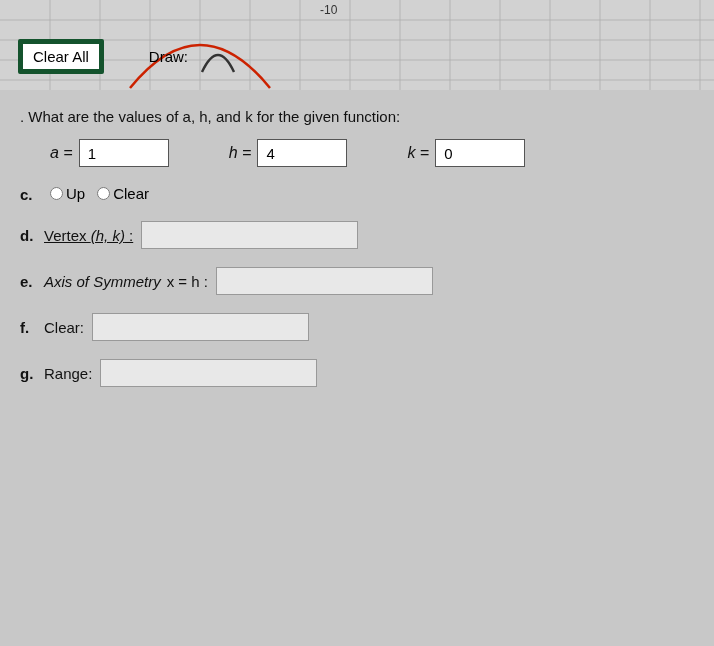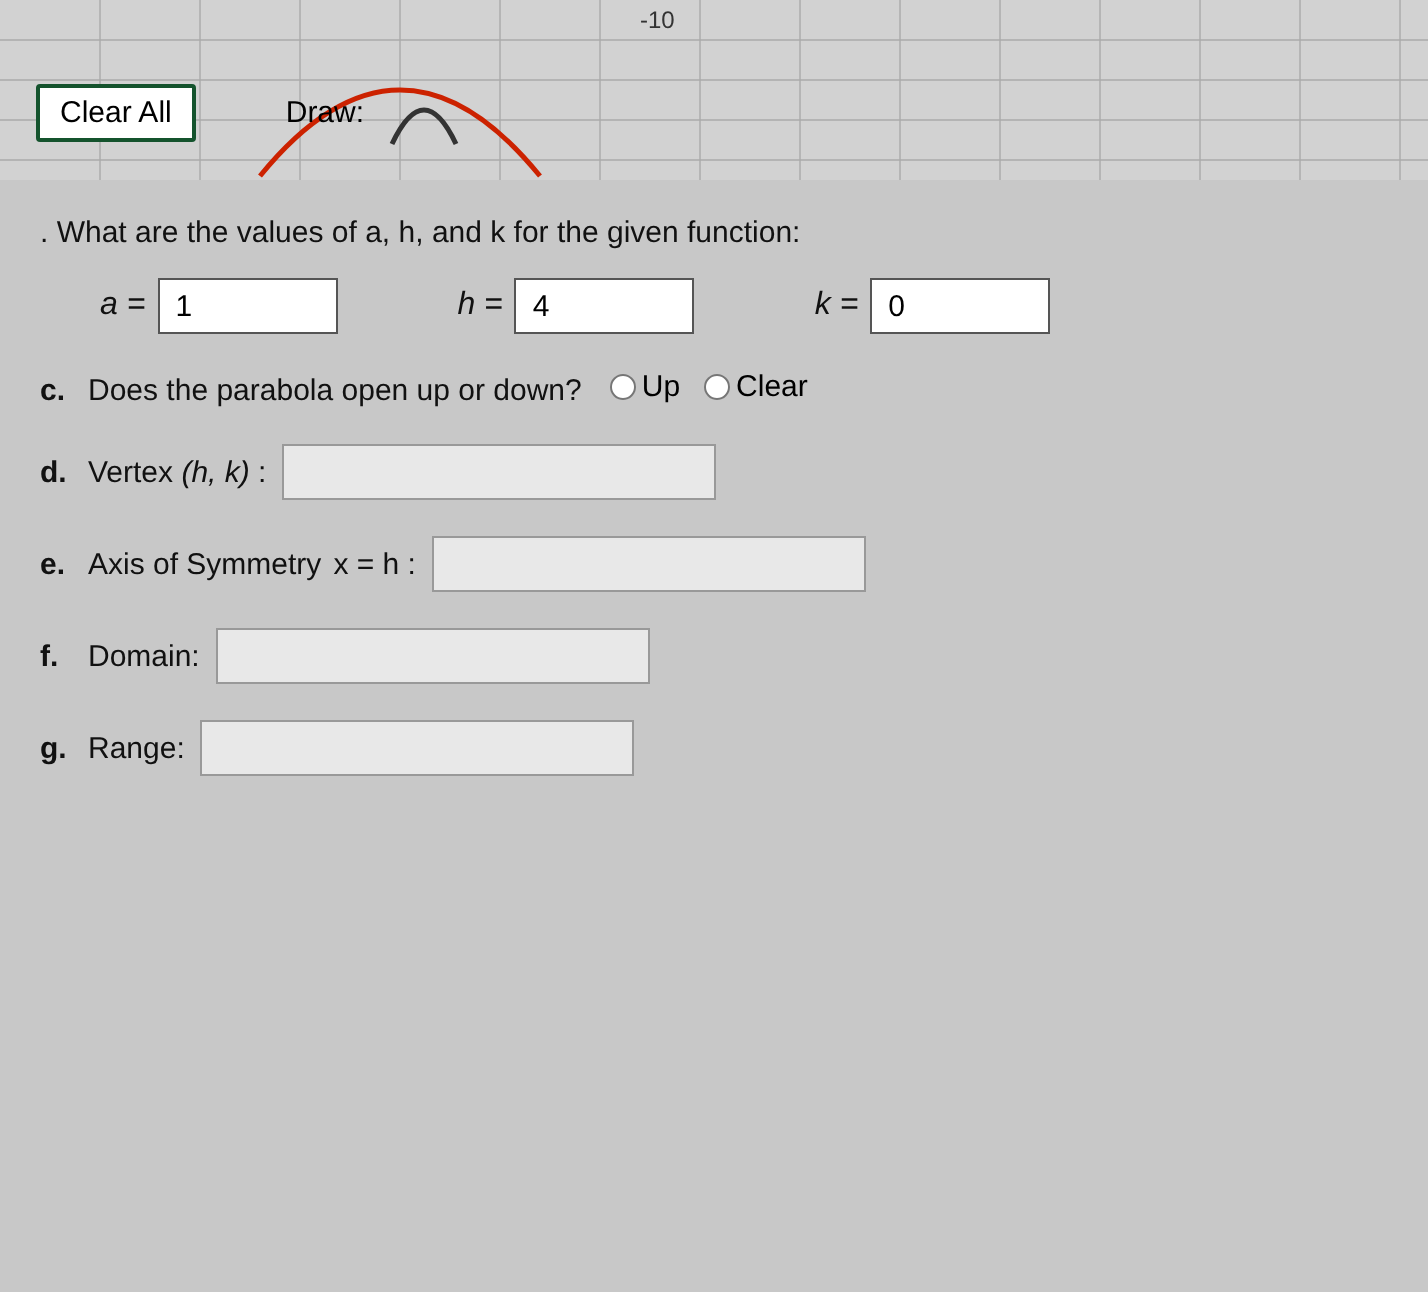--- a/index.html
+++ b/index.html
@@ -31,21 +31,21 @@
     .toolbar {
       position: absolute;
       top: 34px;
       left: 18px;
       display: flex;
       align-items: center;
       gap: 8px;
     }
 
     .btn-clear-all {
-      border: 2px solid #14532d;
+      border: 5px solid #14532d;
       background: white;
       padding: 4px 10px;
       font-size: 15px;
       cursor: pointer;
       border-radius: 2px;
     }
 
     .draw-label {
       font-size: 15px;
       font-weight: normal;
@@ -241,51 +241,50 @@
         <span class="italic">k =</span>
       </span>
       <div class="value-box">
         <span>0</span>
       </div>
     </div>
   </div>
 
   <div class="question-row" style="margin-bottom:18px;">
     <span class="question-letter">c.</span>
-    <span class="question-text" style="margin-right:8px;">Does the parabola open up or down?</span>
     <div class="radio-group">
       <label class="radio-option">
         <input type="radio" name="direction" value="up" style="">
         <span>Up</span>
       </label>
       <label class="radio-option">
         <input type="radio" name="direction" value="down" style="">
         <span>Clear</span>
       </label>
     </div>
   </div>
 
   <div class="question-row" style="margin-bottom:18px;">
     <span class="question-letter">d.</span>
-    <span class="question-text" style="margin-right:8px;">
+    <span class="question-text" style="margin-right:8px;text-decoration:underline;">
       Vertex <em>(h, k)</em> :
     </span>
     <input type="text" class="input-box" value="" style="">
   </div>
 
   <div class="question-row" style="margin-bottom:18px;">
     <span class="question-letter">e.</span>
-    <span class="question-text" style="margin-right:6px;">Axis of Symmetry</span>
+    <span class="question-text" style="margin-right:6px;font-style:italic;">Axis of Symmetry</span>
     <span class="question-text math-text" style="margin-right:8px;">x = h :</span>
     <input type="text" class="input-box" value="" style="">
   </div>
 
   <div class="question-row" style="margin-bottom:18px;">
     <span class="question-letter">f.</span>
-    <span class="question-text" style="margin-right:8px;">Domain:</span>
+    <span class="question-text" style="margin-right:8px;">Clear:</span>
     <input type="text" class="input-box input-box-small" value="" style="">
   </div>
 
   <div class="question-row" style="margin-bottom:0;">
     <span class="question-letter">g.</span>
     <span class="question-text" style="margin-right:8px;text-align:right;">Range:</span>
     <input type="text" class="input-box input-box-small" value="" style="">
   </div>
 
 </div>

